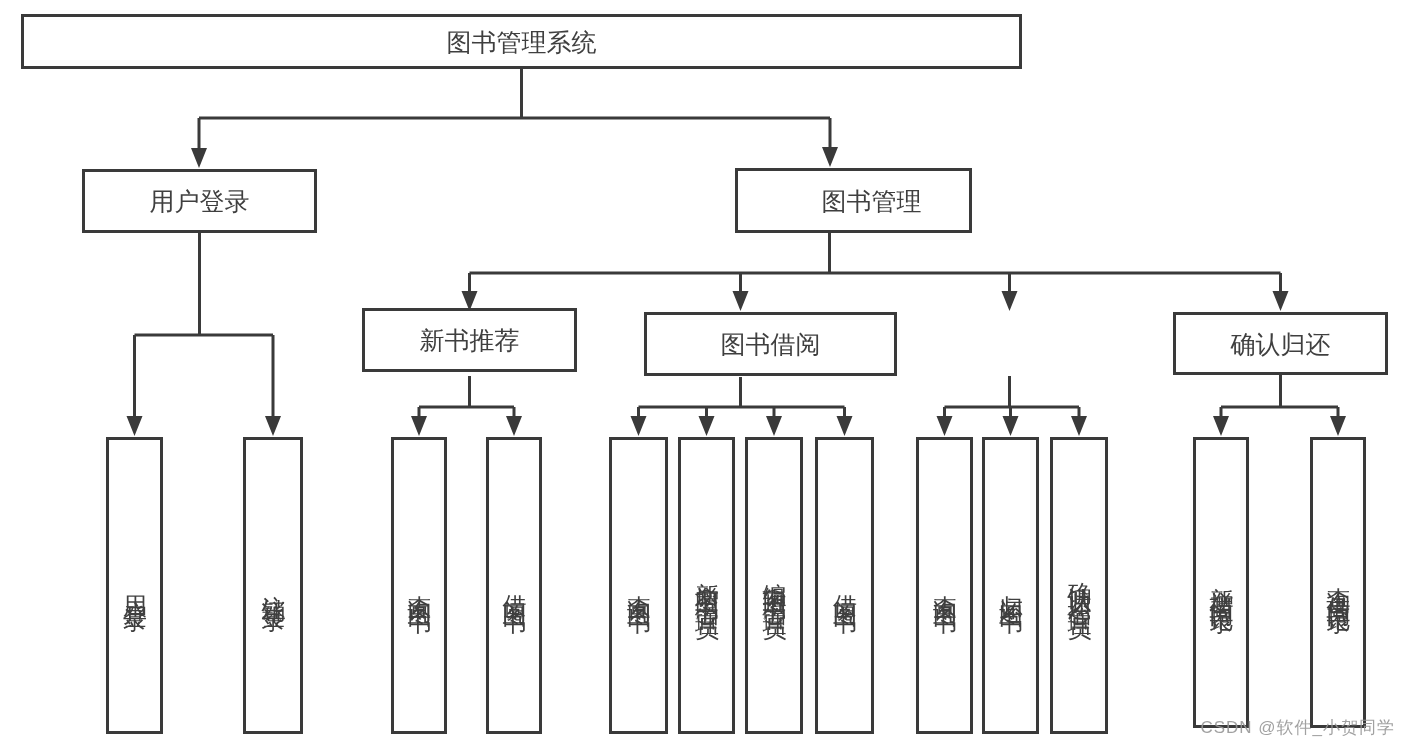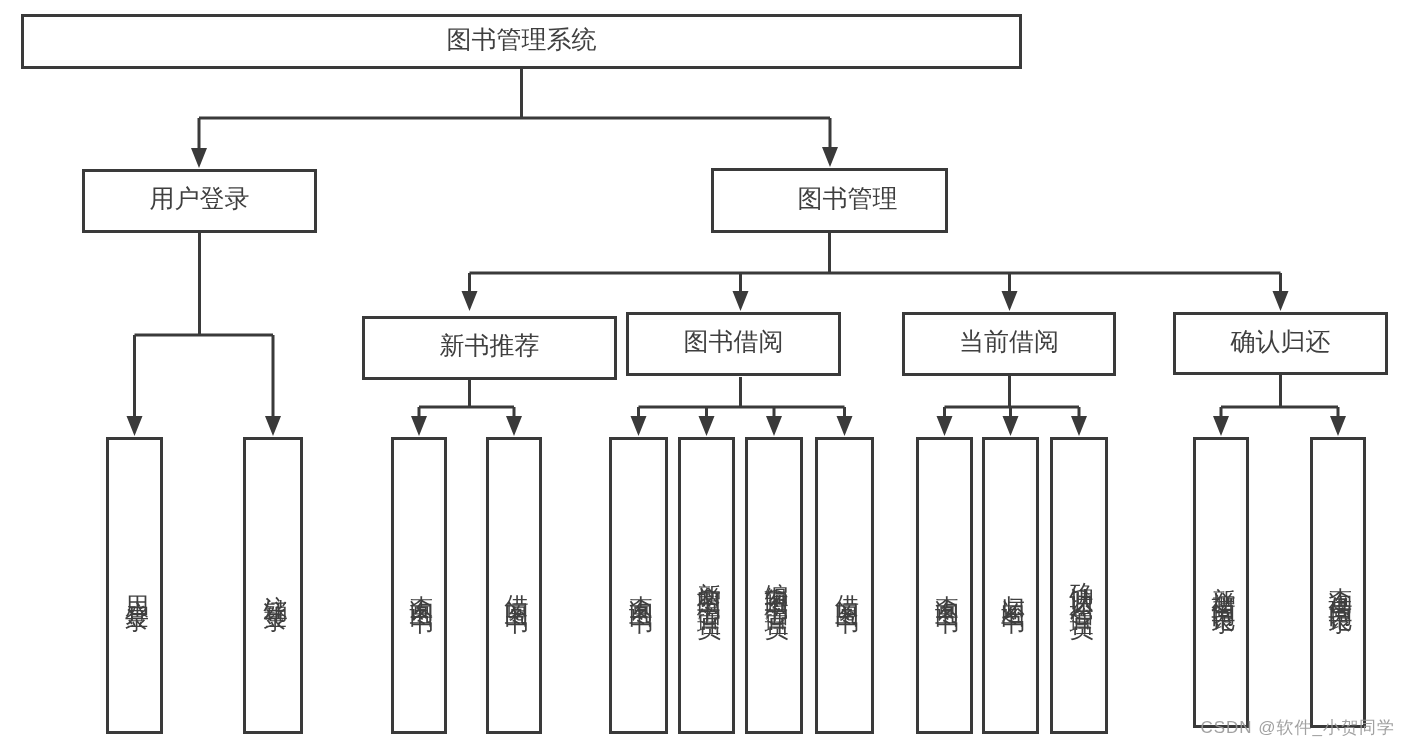--- a/index.html
+++ b/index.html
@@ -23,21 +23,20 @@
     box-sizing: border-box;
     background: #ffffff;
     border: 3px solid #3a3a3a;
     color: #3f3f3f;
     display: flex;
     align-items: center;
     justify-content: center;
     font-size: 25px;
     line-height: 1.2;
     white-space: nowrap;
-    font-family: Liberation Mono, monospace;
   }
   .box.v {
     writing-mode: vertical-rl;
     text-orientation: mixed;
     font-size: 24px;
     letter-spacing: 5px;
   }
   .watermark {
     position: absolute;
     right: 10px;
@@ -73,25 +72,24 @@
     <path class="line" d="M1009.5 376 V407 M944.5 407 H1079 M944.5 407 V417 M1010.5 407 V417 M1079 407 V417"></path>
     <path class="head" d="M936.5 416 H952.5 L944.5 436 Z M1002.5 416 H1018.5 L1010.5 436 Z M1071 416 H1087 L1079 436 Z"></path>
 
     <path class="line" d="M1280.5 375 V407 M1221 407 H1338 M1221 407 V417 M1338 407 V417"></path>
     <path class="head" d="M1213 416 H1229 L1221 436 Z M1330 416 H1346 L1338 436 Z"></path>
   </svg>
 
   <div class="box h" style="left:21px; top:14px; width:1001px; height:55px;">图书管理系统</div>
 
   <div class="box h" style="left:82px; top:169px; width:235px; height:64px;">用户登录</div>
-  <div class="box h" style="left:711px; top:168px; width:237px; height:65px;padding-left:36px;">图书管理</div>
+  <div class="box h" style="left:735px; top:168px; width:237px; height:65px;padding-left:36px;">图书管理</div>
 
-  <div class="box h" style="left:362px; top:316px; width:255px; height:64px;">新书推荐</div>
-  <div class="box h" style="left:626px; top:312px; width:215px; height:64px;">图书借阅</div>
-  <div class="box h" style="left:902px; top:312px; width:214px; height:64px;">当前借阅</div>
+  <div class="box h" style="left:362px; top:308px; width:215px; height:64px;">新书推荐</div>
+  <div class="box h" style="left:644px; top:312px; width:253px; height:64px;">图书借阅</div>
   <div class="box h" style="left:1173px; top:312px; width:215px; height:63px;">确认归还</div>
 
   <div class="box v" style="left:106px; top:437px; width:57px; height:297px;">用户登录</div>
   <div class="box v" style="left:243px; top:437px; width:60px; height:297px;">注销登录</div>
 
   <div class="box v" style="left:391px; top:437px; width:56px; height:297px;">查询图书</div>
   <div class="box v" style="left:486px; top:437px; width:56px; height:297px;">借阅图书</div>
 
   <div class="box v" style="left:609px; top:437px; width:59px; height:297px;">查询图书</div>
   <div class="box v" style="left:678px; top:437px; width:57px; height:297px;">新增图书（管理员）</div>

